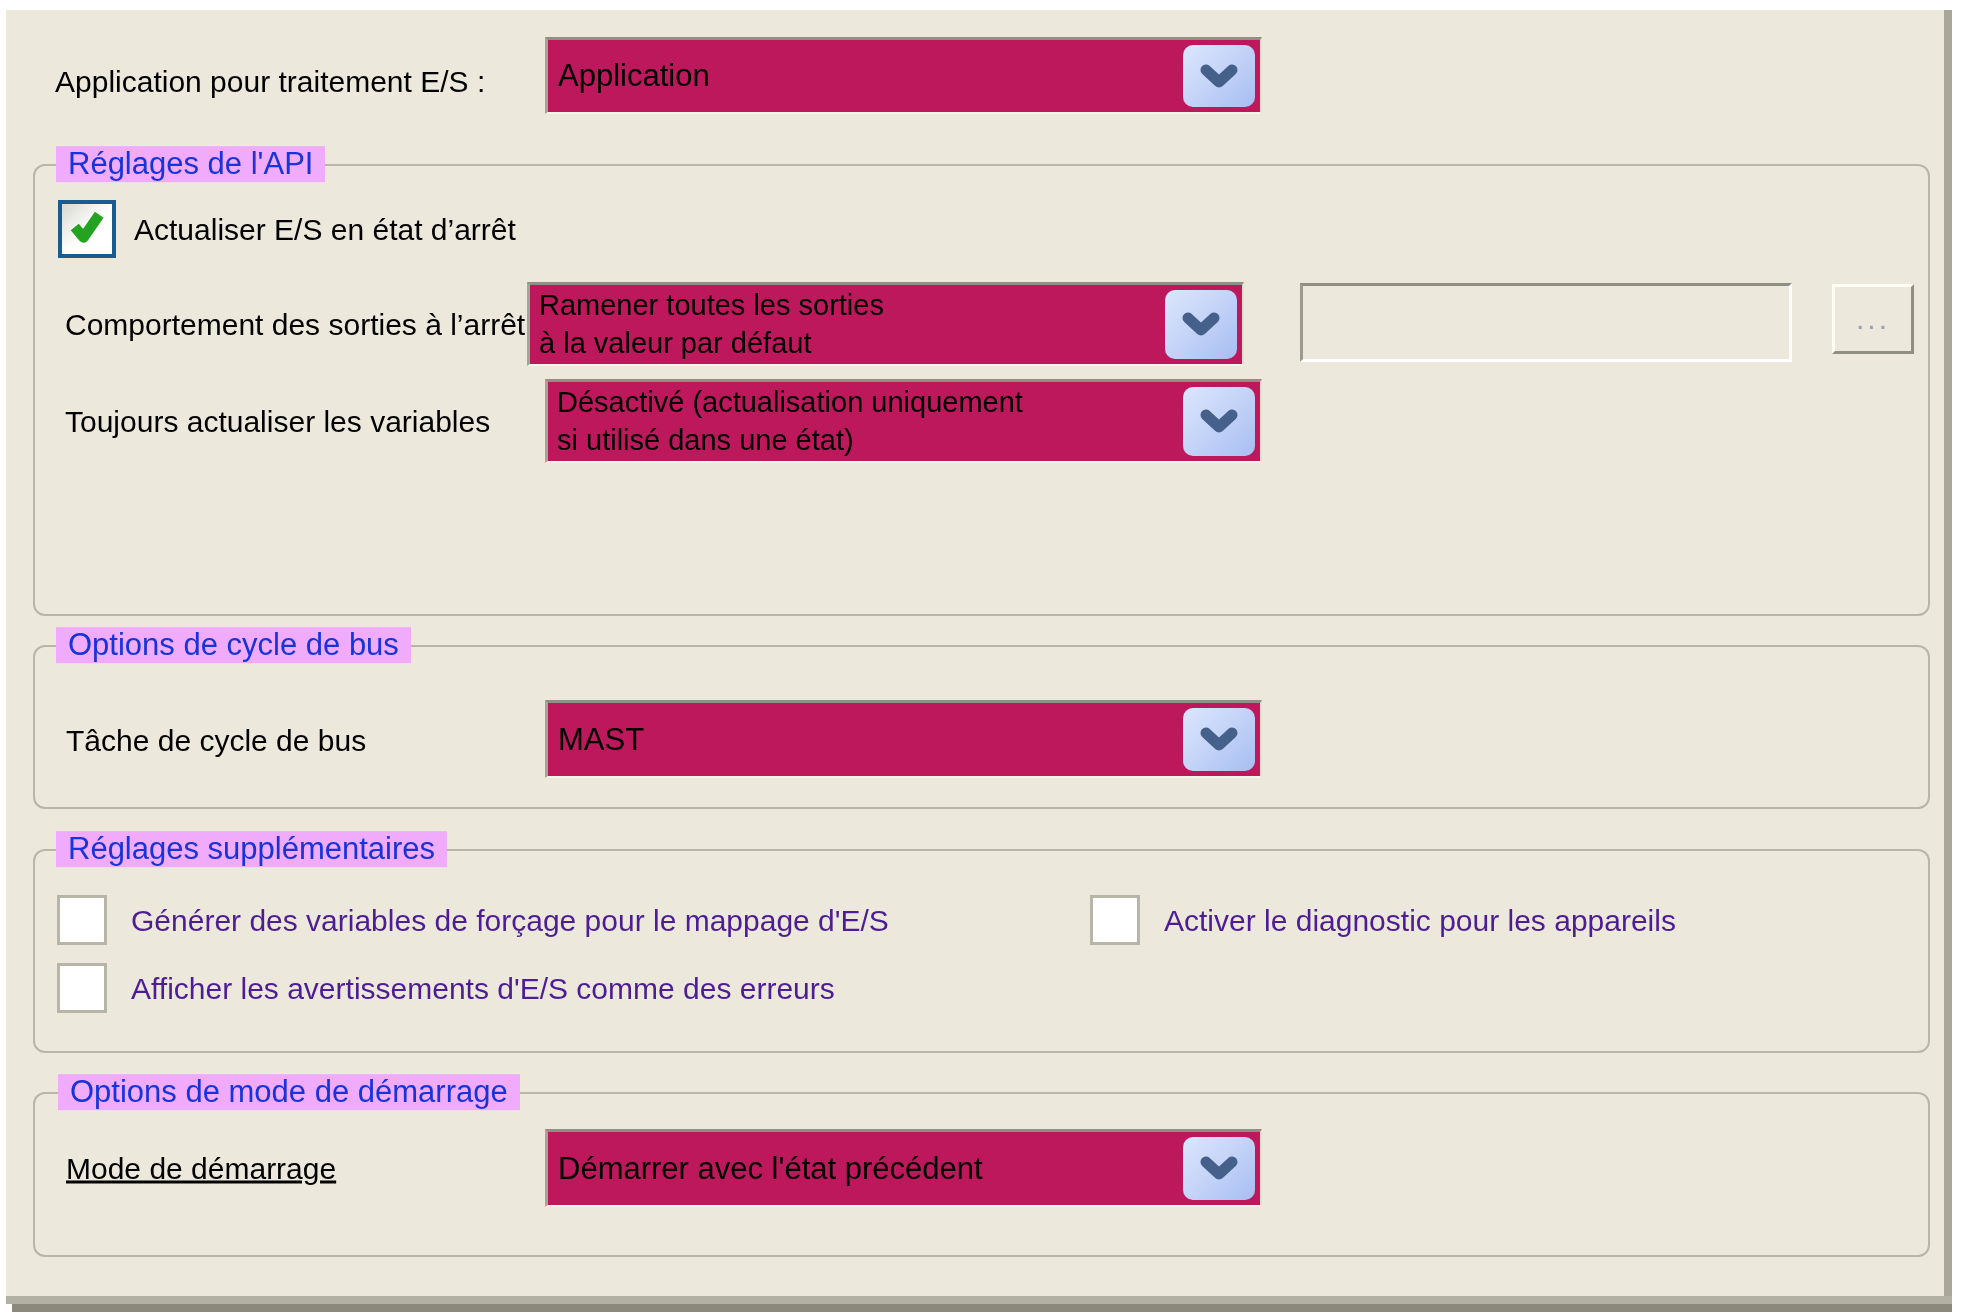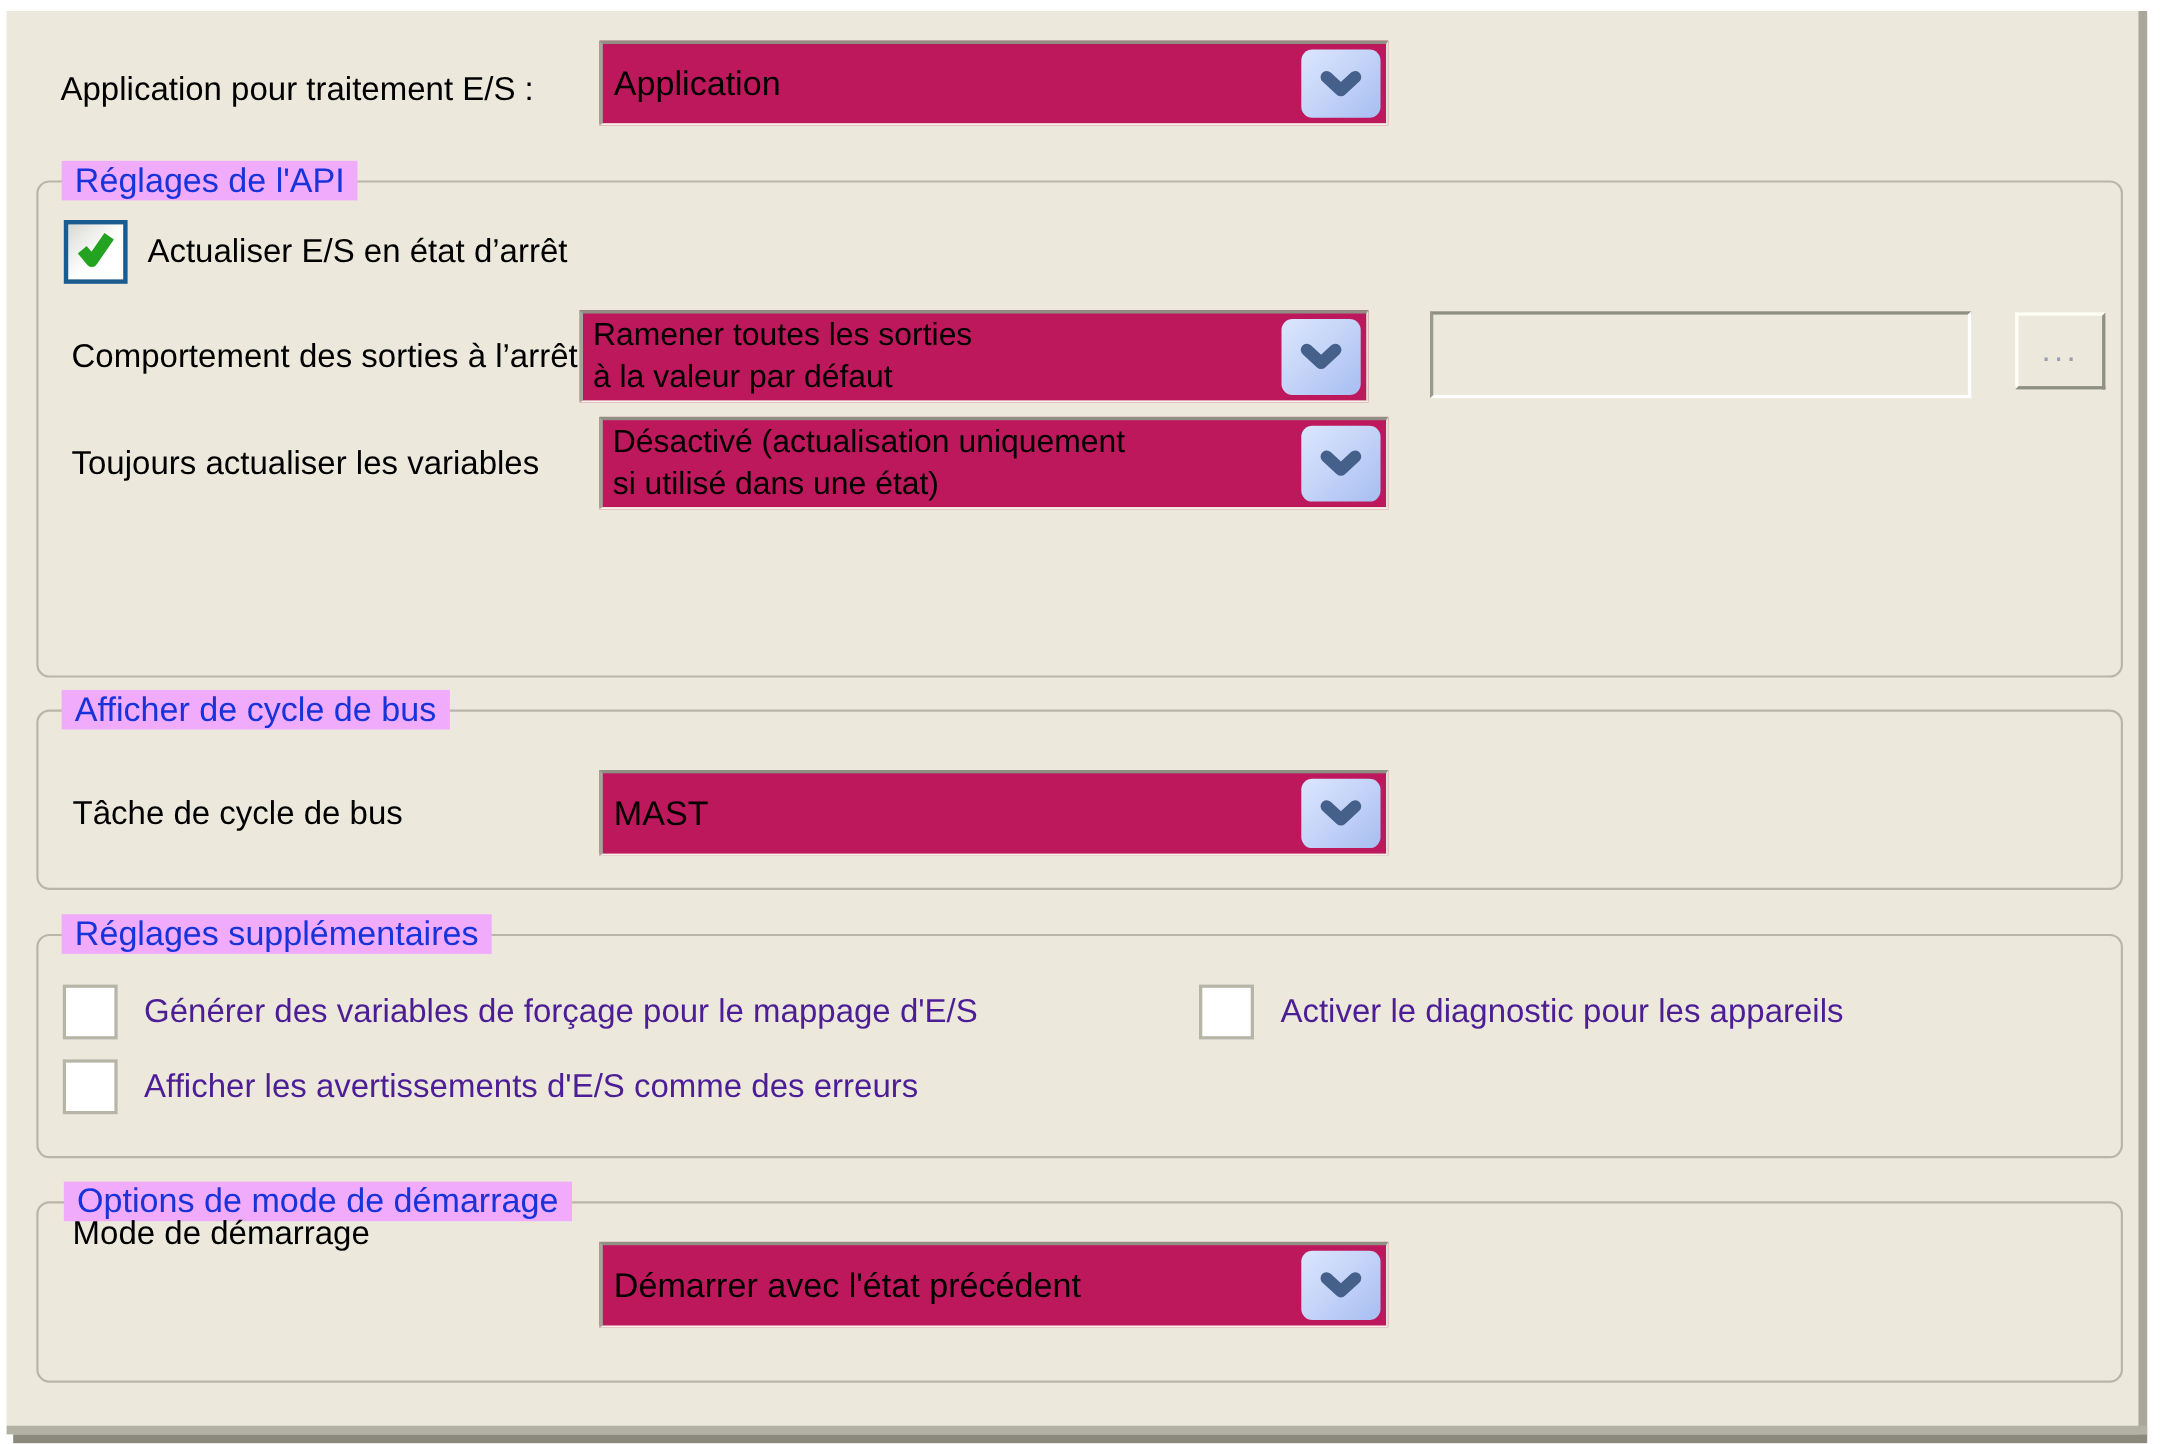--- a/index.html
+++ b/index.html
@@ -112,21 +112,21 @@
   <div class="cbtn">
     <span>
       <svg width="40" height="27" viewBox="0 0 40 27">
           <path d="M7 7 L20 19 L33 7" fill="none" stroke="#45608A" stroke-width="11" stroke-linecap="round" stroke-linejoin="round"></path>
         </svg>
     </span>
   </div>
 </div>
 
 <div class="abs group" style="left:33px;top:645px;width:1893px;height:160px;"></div>
-<div class="abs gtitle" style="left:56px;top:645px;">Afficher de cycle de bus</div>
+<div class="abs gtitle" style="left:56px;top:645px;">Options de cycle de bus</div>
 
 <div class="abs lbl" style="left:66px;top:740px;">Tâche de cycle de bus</div>
 <div class="abs combo" style="left:545px;top:700px;width:717px;height:78px;">
   <div class="ctext">MAST</div>
   <div class="cbtn">
     <span>
       <svg width="40" height="27" viewBox="0 0 40 27">
           <path d="M7 7 L20 19 L33 7" fill="none" stroke="#45608A" stroke-width="11" stroke-linecap="round" stroke-linejoin="round"></path>
         </svg>
     </span>
@@ -141,21 +141,21 @@
 
 <div class="abs cbd" style="left:1090px;top:895px;width:50px;height:50px;"></div>
 <div class="abs lbl disabled" style="left:1164px;top:920px;">Activer le diagnostic pour les appareils</div>
 
 <div class="abs cbd" style="left:57px;top:963px;width:50px;height:50px;"></div>
 <div class="abs lbl disabled" style="left:131px;top:988px;">Afficher les avertissements d'E/S comme des erreurs</div>
 
 <div class="abs group" style="left:33px;top:1092px;width:1893px;height:161px;"></div>
 <div class="abs gtitle" style="left:58px;top:1092px;">Options de mode de démarrage</div>
 
-<div class="abs lbl" style="left:66px;top:1121px;">Mode de démarrage</div>
+<div class="abs lbl" style="left:66px;top:1168px;text-decoration:underline;">Mode de démarrage</div>
 <div class="abs combo" style="left:545px;top:1129px;width:717px;height:78px;">
   <div class="ctext">Démarrer avec l'état précédent</div>
   <div class="cbtn">
     <span>
       <svg width="40" height="27" viewBox="0 0 40 27">
           <path d="M7 7 L20 19 L33 7" fill="none" stroke="#45608A" stroke-width="11" stroke-linecap="round" stroke-linejoin="round"></path>
         </svg>
     </span>
   </div>
 </div>

